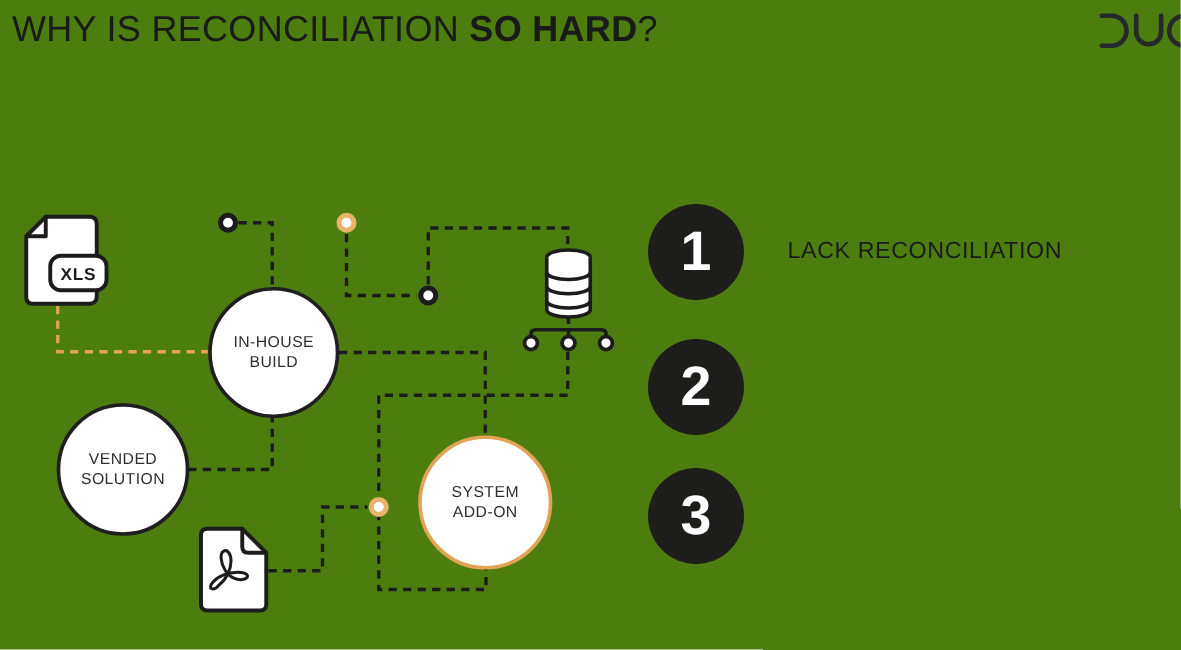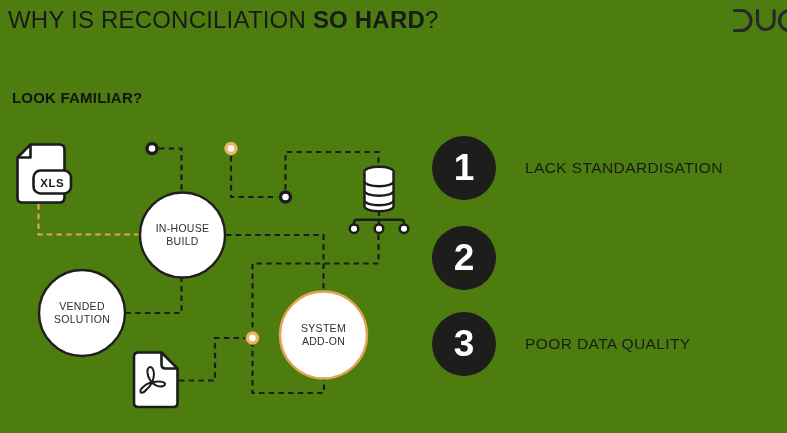--- a/index.html
+++ b/index.html
@@ -35,21 +35,20 @@
     <svg width="86" height="27" viewBox="0 0 86 27">
       <g fill="none" stroke="#26282a" stroke-width="3.1" stroke-linecap="round">
         <path d="M2.5 3.5 H9 A10 10 0 0 1 9 23.5 H2.5"></path>
         <path d="M25.5 3.5 V14.2 A8.3 8.3 0 0 0 42.1 14.2 V3.5"></path>
         <path d="M64 3.5 H57.5 A10 10 0 0 0 57.5 23.5 H64"></path>
         <circle cx="74" cy="13.5" r="10"></circle>
       </g>
     </svg>
   </div>
 
-  <div class="section-heading">LOOK FAMILIAR?</div>
 
   <svg class="diagram" width="440" height="433" viewBox="0 0 440 433">
 
     <polyline points="38.5,204 38.5,234.5 138.5,234.5" fill="none" stroke="#e3a356" stroke-width="2.2" stroke-dasharray="5.5 4.2"></polyline>
 
     <g fill="none" stroke="#1c1c1c" stroke-width="2.2" stroke-dasharray="5.5 4.2">
       <polyline points="159,148.5 181.5,148.5 181.5,191.5"></polyline>
       <polyline points="231,156 231,197 277.5,197"></polyline>
       <polyline points="285.5,189.5 285.5,152 378.5,152 378.5,166.5"></polyline>
       <polyline points="226,235 323.5,235 323.5,291"></polyline>
@@ -104,23 +103,22 @@
 
     <g>
       <circle cx="323.5" cy="335" r="43.5" fill="#ffffff" stroke="#e3a356" stroke-width="2.4"></circle>
       <text x="323.5" y="331.5" text-anchor="middle" fill="#2e2e2e" font-family="Liberation Sans, sans-serif" font-size="10.5" letter-spacing="0.3">SYSTEM</text>
       <text x="323.5" y="344.5" text-anchor="middle" fill="#2e2e2e" font-family="Liberation Sans, sans-serif" font-size="10.5" letter-spacing="0.3">ADD-ON</text>
     </g>
   </svg>
 
   <div class="reason r1">
     <div class="reason-num">1</div>
-    <div class="reason-label">LACK STANDARDISATION</div>
+    <div class="reason-label">LACK RECONCILIATION</div>
   </div>
   <div class="reason r2">
     <div class="reason-num">2</div>
   </div>
   <div class="reason r3">
     <div class="reason-num">3</div>
-    <div class="reason-label">POOR DATA QUALITY</div>
   </div>
 
 </div>
 
 </body></html>

